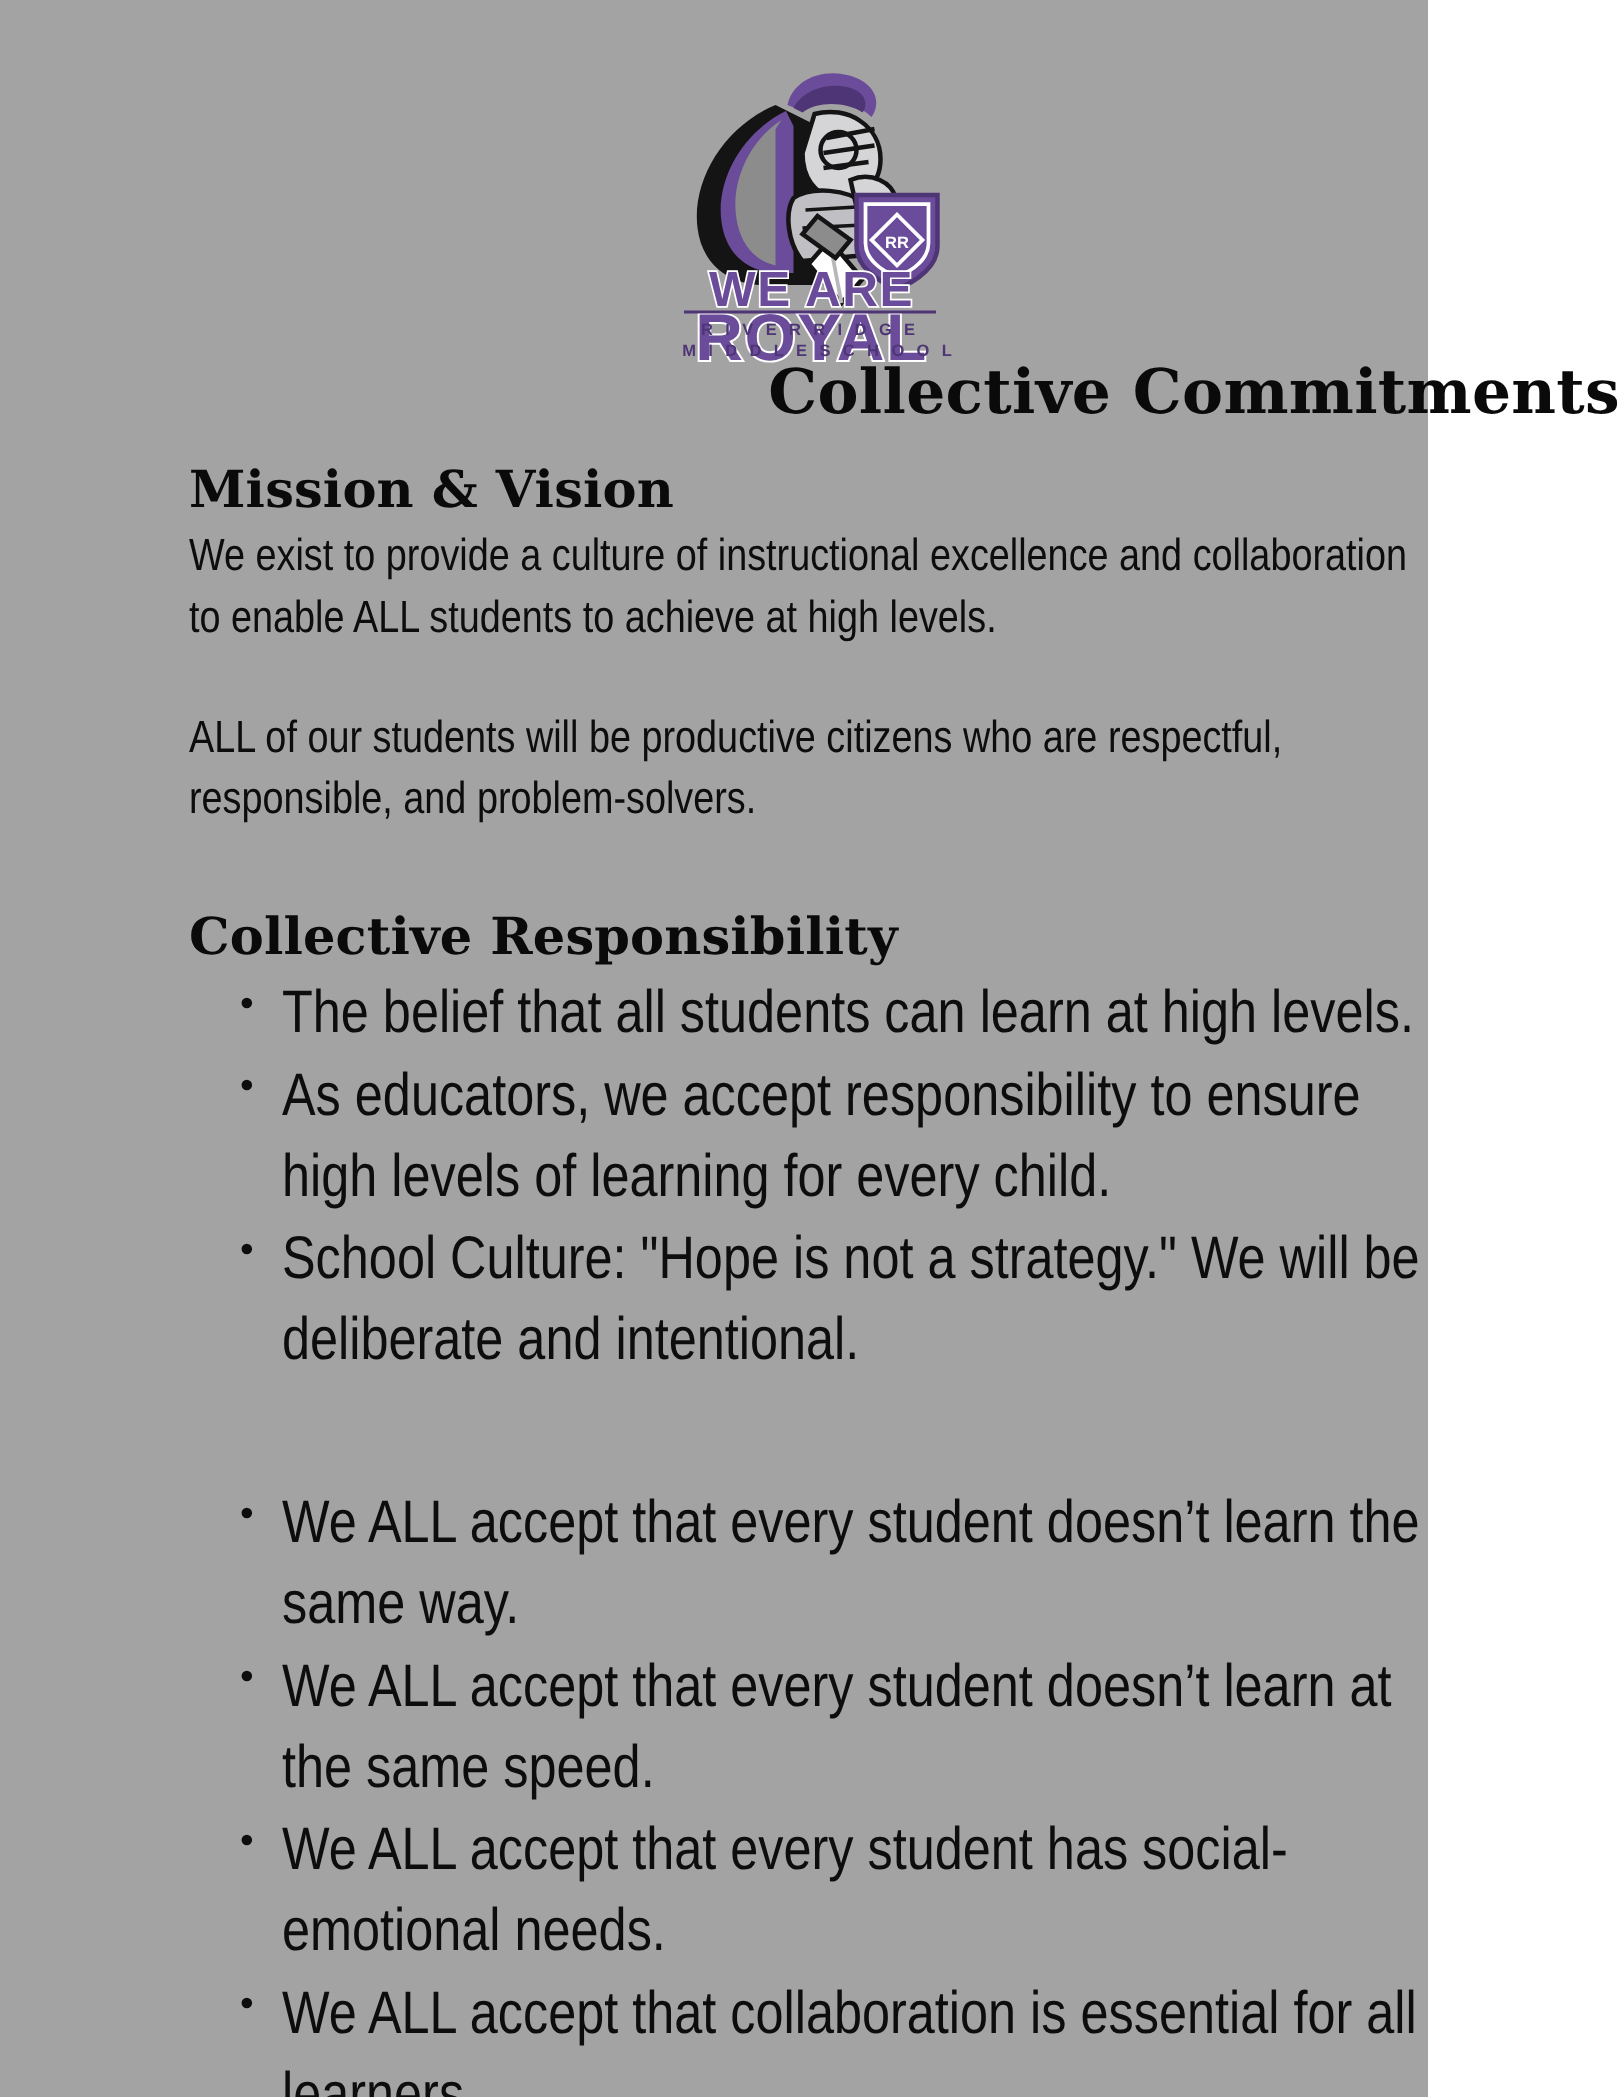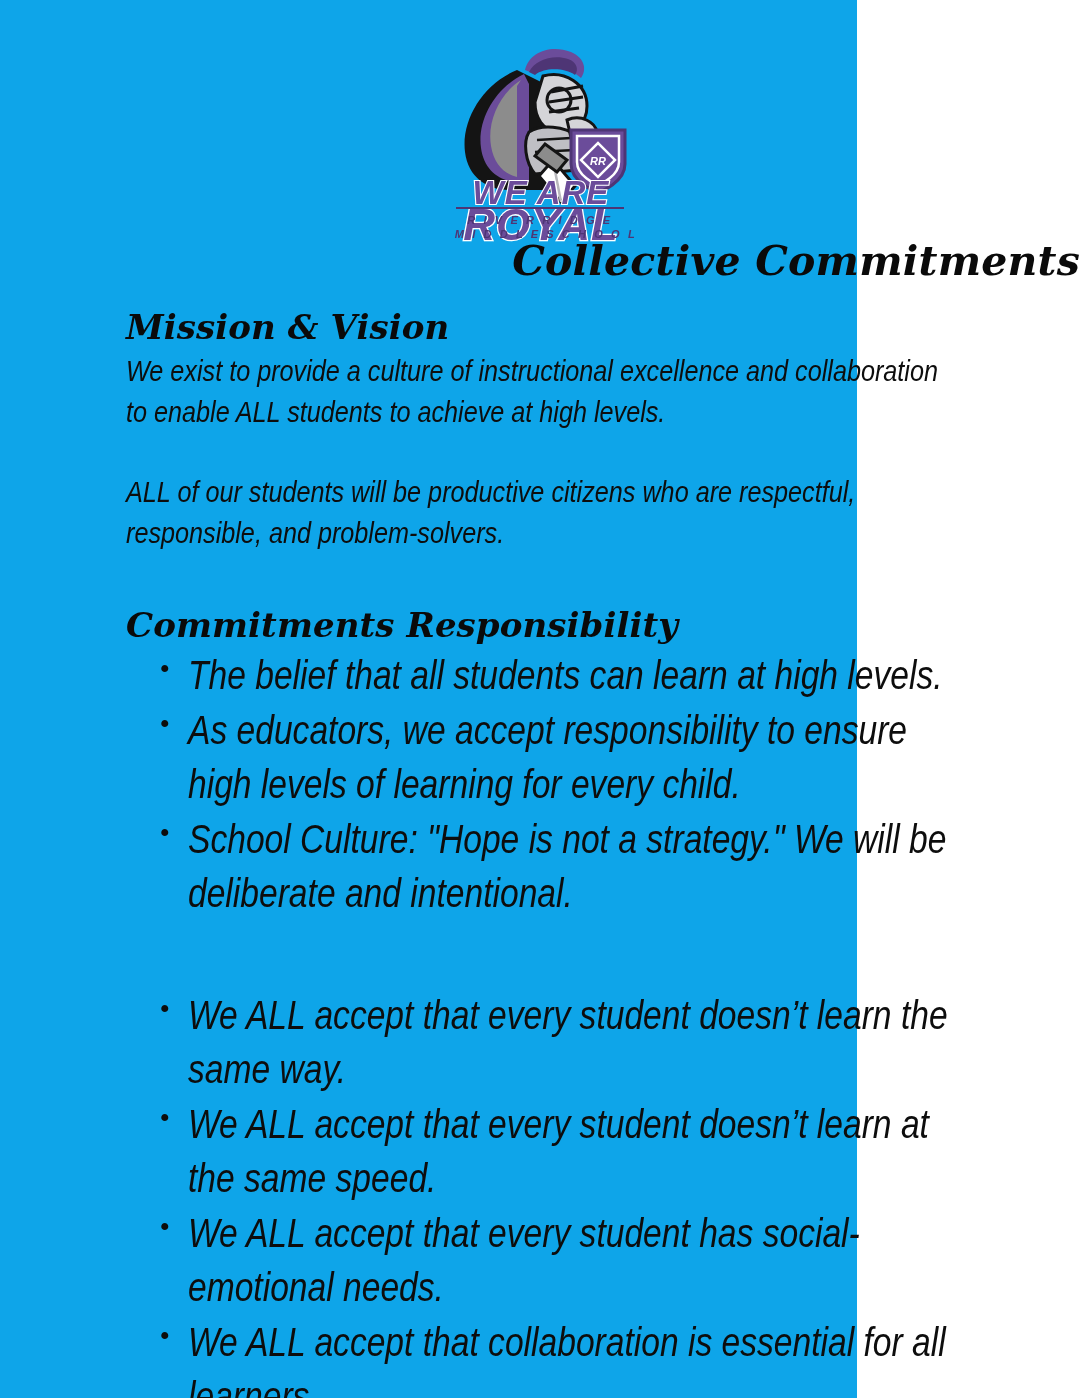--- a/index.html
+++ b/index.html
@@ -11,24 +11,23 @@
     width: 1080px;
     height: 1398px;
     overflow: hidden;
     font-family: "Liberation Sans", sans-serif;
     color: #000000;
     -webkit-font-smoothing: antialiased;
   }
 
   .page {
     position: relative;
-    width: 857px;
+    width: 952px;
     height: 1398px;
-    background: #0ea5e9;
-    font-style: italic;
+    background: #a3a3a3;
   }
 
   
   .logo-block {
     position: absolute;
     top: 40px;
     left: 0;
     width: 1080px;
     height: 205px;
     display: flex;
@@ -180,21 +179,21 @@
     <div class="section">
       <div class="section-heading">Mission &amp; Vision</div>
       <p class="para">We exist to provide a culture of instructional excellence and collaboration to enable ALL students to achieve at high levels.</p>
       <div class="para-gap"></div>
       <p class="para">ALL of our students will be productive citizens who are respectful, responsible, and problem-solvers.</p>
     </div>
 
     <div class="gap-md"></div>
 
     <div class="section">
-      <div class="section-heading">Commitments Responsibility</div>
+      <div class="section-heading">Collective Responsibility</div>
       <ul class="bullets">
         <li>
           <span class="btext">The belief that all students can learn at high levels.</span>
         </li>
         <li>
           <span class="btext">As educators, we accept responsibility to ensure high levels of learning for every child.</span>
         </li>
         <li>
           <span class="btext">School Culture: "Hope is not a strategy."  We will be deliberate and intentional.</span>
         </li>

